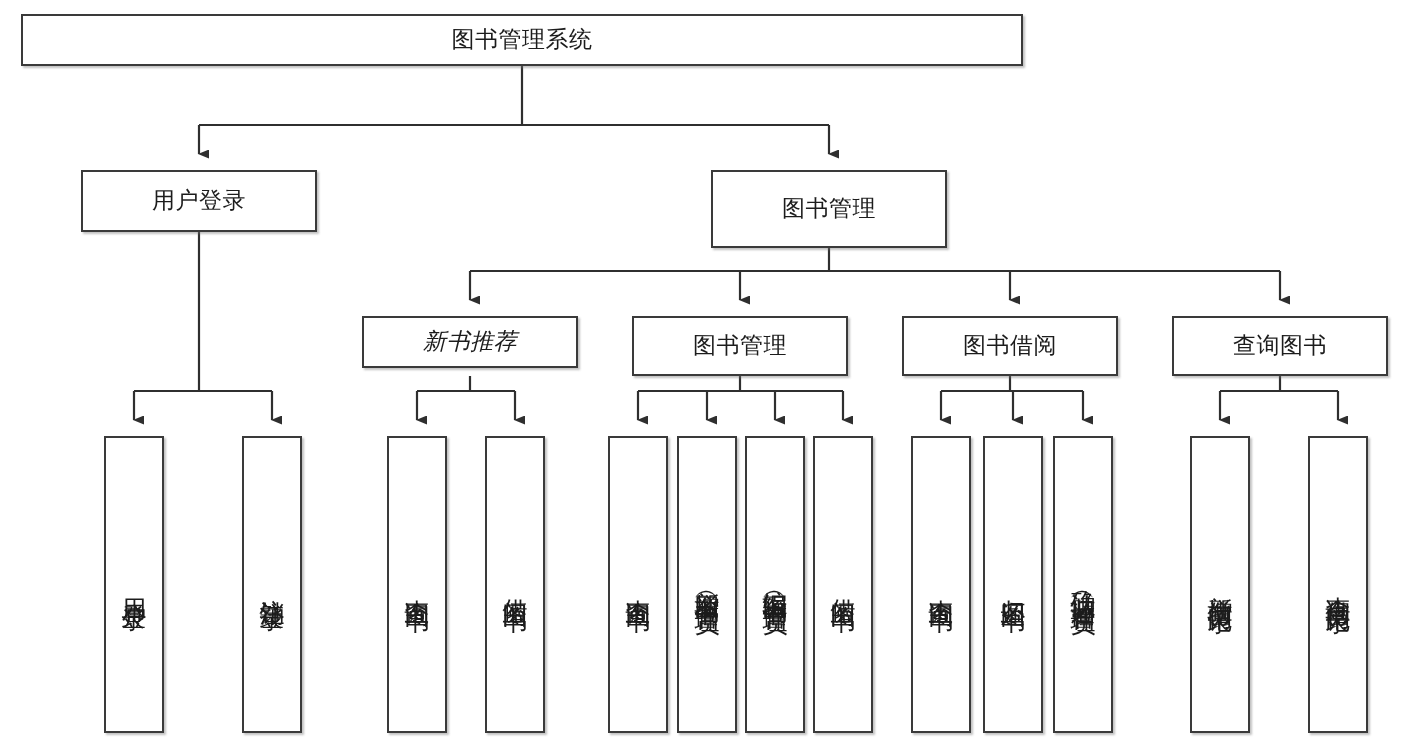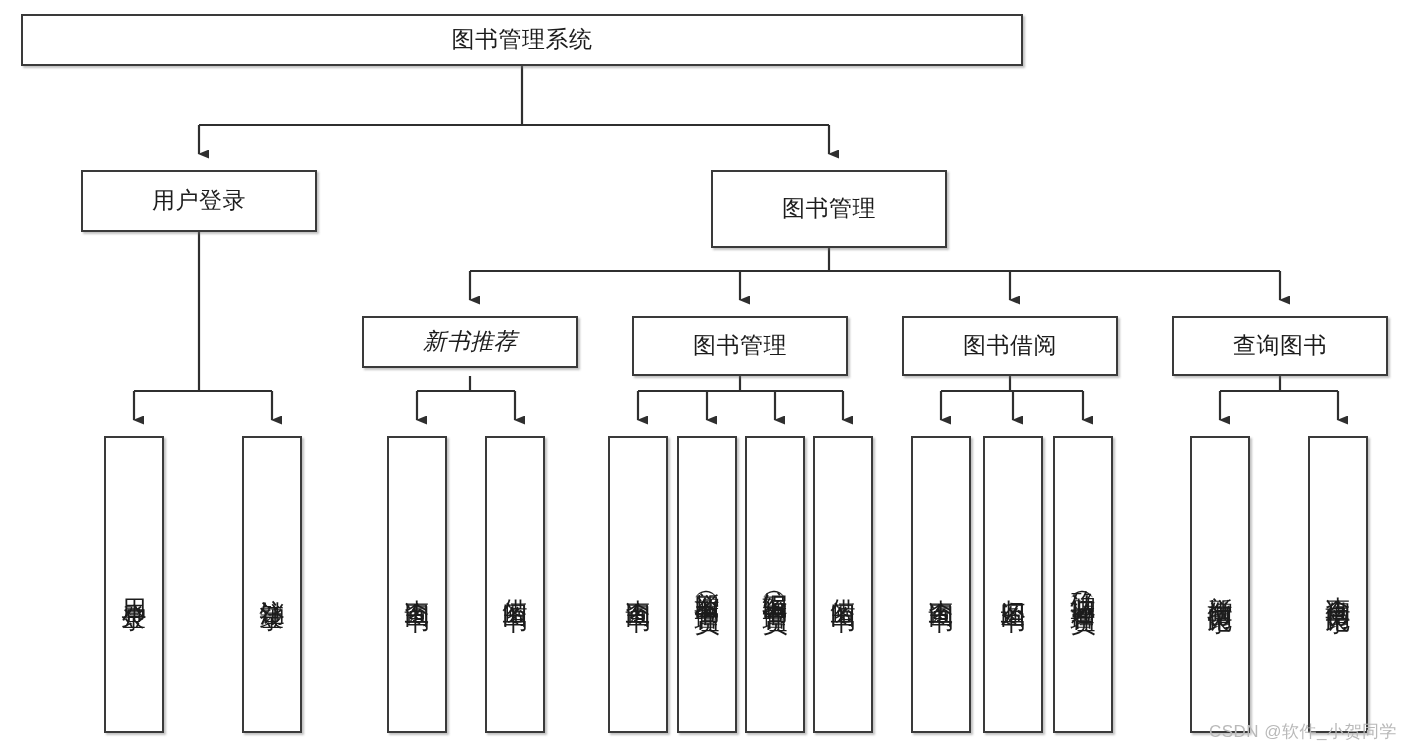--- a/index.html
+++ b/index.html
@@ -173,14 +173,13 @@
         <span class="label">确认归还（管理员）</span>
       </div>
       <div class="node vert" style="left: 1190px; top: 436px; width: 60px; height: 297px;">
         <span class="label">新增借阅记录</span>
       </div>
       <div class="node vert" style="left: 1308px; top: 436px; width: 60px; height: 297px;">
         <span class="label">查询借阅记录</span>
       </div>
     </div>
 
-  <div id="watermark">CSDN @软件_小贺同学</div>
 </div>
 
 </body></html>

